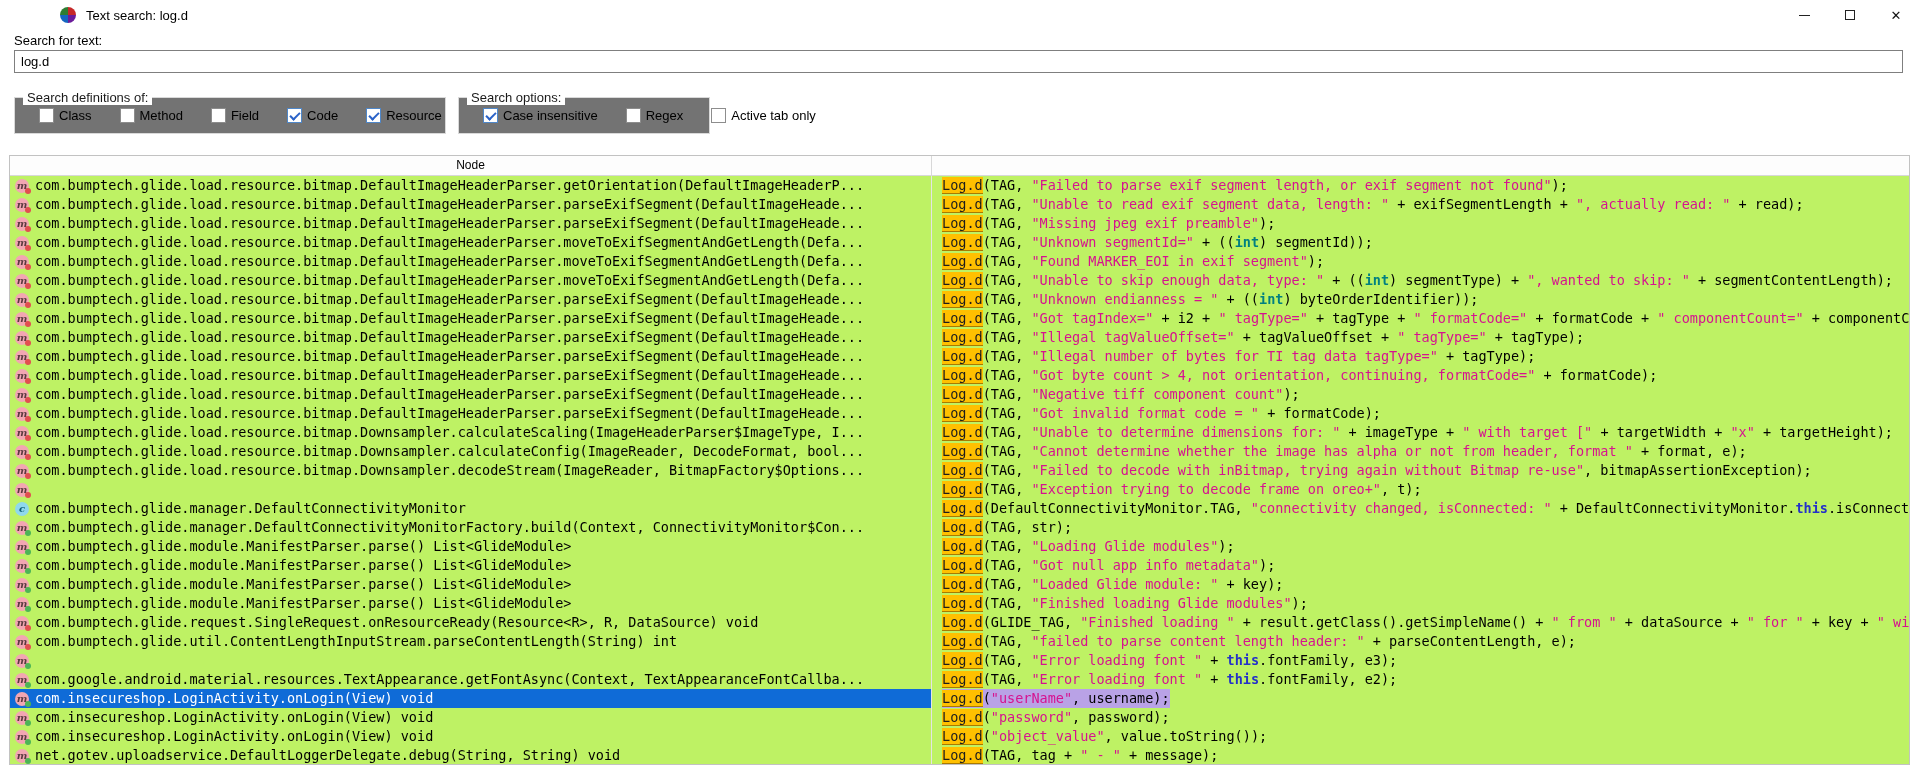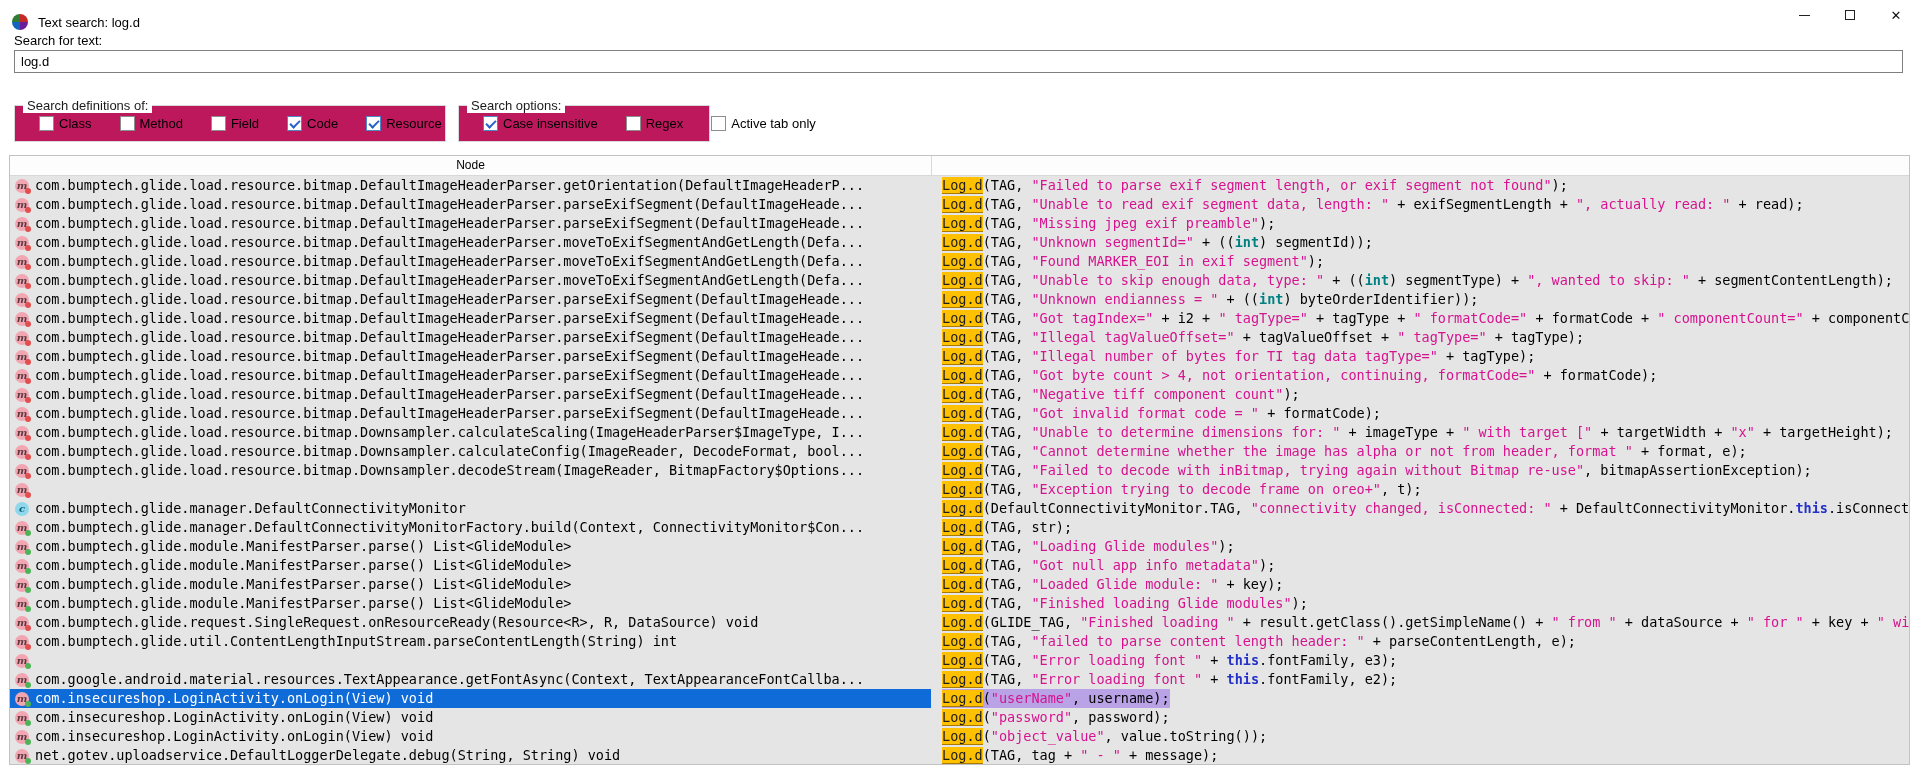--- a/index.html
+++ b/index.html
@@ -5,48 +5,48 @@
   * { margin:0; padding:0; box-sizing:border-box; }
   html,body { width:1919px; height:765px; }
   body {
     background:#ffffff;
     font-family:"Liberation Sans", sans-serif;
     color:#000;
     position:relative;
     overflow:hidden;
   }
   
-  .titlebar { position:absolute; top:0; left:0; right:0; height:30px; background:#fff; display:flex; align-items:flex-end; }
+  .titlebar { position:absolute; top:0; left:0; right:0; height:30px; background:#fff; display:flex; align-items:center;padding-left:48px; }
   .app-icon { width:16px; height:16px; border-radius:50%; margin-left:12px; flex:none;
     background:conic-gradient(#c62828 0 25%, #6a1b9a 25% 50%, #1565c0 50% 75%, #2e7d32 75% 100%); }
   .title-text { margin-left:10px; font-size:13px; color:#000; }
   .win-controls { position:absolute; right:0; top:0; height:30px; display:flex; }
   .win-btn { width:46px; height:30px; display:flex; align-items:center; justify-content:center; cursor:default; }
   .glyph-min { width:11px; height:1px; background:#222; }
   .glyph-max { width:10px; height:10px; border:1px solid #222; }
   .glyph-close { font-size:13px; color:#111; line-height:1; }
   
   .search-label { position:absolute; left:14px; top:33px; font-size:13px; }
   .search-input { position:absolute; left:14px; top:50px; width:1889px; height:23px;
     border:1px solid #7f7f7f; background:#fff; font-family:"Liberation Sans",sans-serif;
     font-size:13px; padding:0 6px; outline:none; }
   
-  .group { position:absolute; top:97px; height:37px; border:1px solid #d9d9d9; background:#be185d;margin-top:8px; }
+  .group { position:absolute; top:97px; height:37px; border:1px solid #d9d9d9; background:#737373; }
   .group-definitions { left:14px; width:432px; }
   .group-options { left:458px; width:252px; }
   .group-label { position:absolute; top:-8px; left:8px; background:#fff; padding:0 4px; font-size:13px; color:#1a1a1a; }
   .group-row { display:flex; align-items:center; gap:16px; padding:10px 0 0 12px; }
   .cb-item { display:flex; align-items:center; gap:5px; font-size:13px; white-space:nowrap;padding-left:12px; }
   .cb { width:15px; height:15px; border:1px solid #8d8d8d; background:#fff; position:relative; flex:none; }
   .cb.checked { border-color:#4f87c9; }
   .cb.checked::after { content:""; position:absolute; left:2px; top:3px; width:8px; height:4px;
     border-left:2px solid #2a62c8; border-bottom:2px solid #2a62c8; transform:rotate(-45deg); }
   
   .table { position:absolute; left:9px; top:155px; width:1901px; height:610px;
-    border:1px solid #c2c2c2; background:#e5e5e5; overflow:hidden; }
+    border:1px solid #c2c2c2; background:#bef264; overflow:hidden; }
   .thead { height:20px; border-bottom:1px solid #d8d8d8; display:flex; background:#fdfdfd; }
   .th-node { width:922px; border-right:1px solid #d8d8d8; text-align:center; font-size:12px; line-height:19px; color:#000; }
   .th-code { flex:1; }
   .row { height:19px; display:flex; white-space:nowrap; }
   .cell-node { width:922px; flex:none; border-right:1px solid #e4e4e4; overflow:hidden;
     display:flex; align-items:center; gap:6px; padding-left:5px; }
   .cell-code { flex:1; overflow:hidden; padding-left:10px; }
   .node-text, .cell-code { font-family:"DejaVu Sans Mono", monospace; font-size:13.5px; line-height:19px; }
   .node-text { overflow:hidden; }
   .code-line { display:inline-block; height:19px; }

